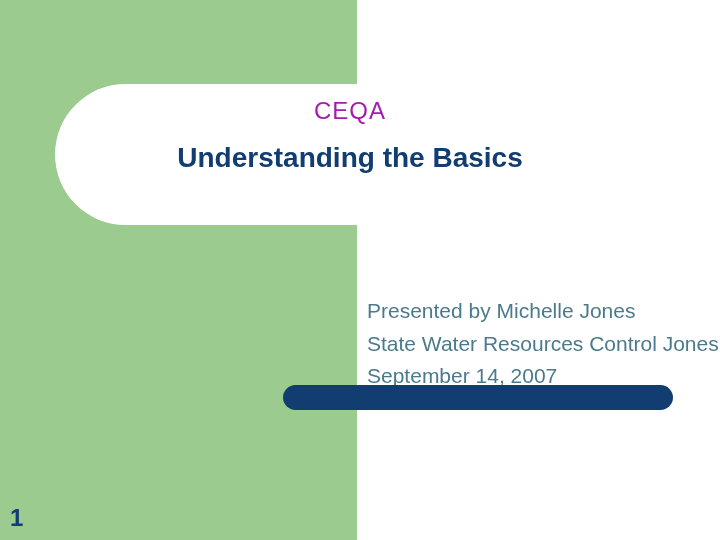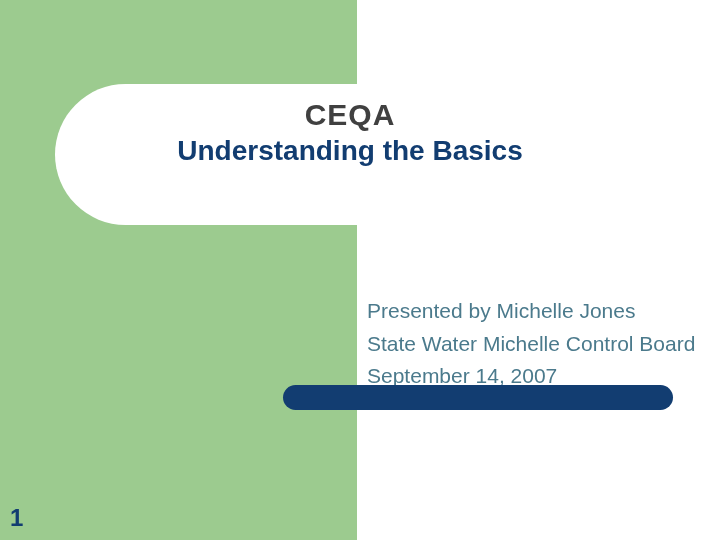--- a/index.html
+++ b/index.html
@@ -41,32 +41,32 @@
     border-bottom-left-radius: 71px;
   }
   .title-block {
     position: absolute;
     left: 90px;
     top: 98px;
     width: 520px;
     text-align: center;
   }
   .title-main {
-    font-size: 30px;
-    font-weight: bold;
-    color: #404040;
+    font-size: 24px;
+    font-weight: normal;
+    color: #a21caf;
     letter-spacing: 1px;
     line-height: 1.12;
   }
   .title-sub {
     font-size: 28px;
     font-weight: bold;
     color: #123d71;
     line-height: 1.2;
-    margin-top: 2px;
+    margin-top: 16px;
   }
   
   .presenter-block {
     position: absolute;
     left: 367px;
     top: 295px;
     width: 330px;
     color: #4b7a8c;
     font-size: 21px;
     line-height: 1.55;
@@ -103,21 +103,21 @@
 
   <div class="title-plate"></div>
 
   <div class="title-block">
     <div class="title-main">CEQA</div>
     <div class="title-sub">Understanding the Basics</div>
   </div>
 
   <div class="presenter-block">
     <div class="presenter-line">Presented by Michelle Jones</div>
-    <div class="presenter-line">State Water Michelle Control Board</div>
+    <div class="presenter-line">State Water Resources Control Jones</div>
     <div class="presenter-line">September 14, 2007</div>
   </div>
 
   <div class="navy-bar"></div>
 
   <div class="slide-number">1</div>
 
 </div>
 
 </body></html>

